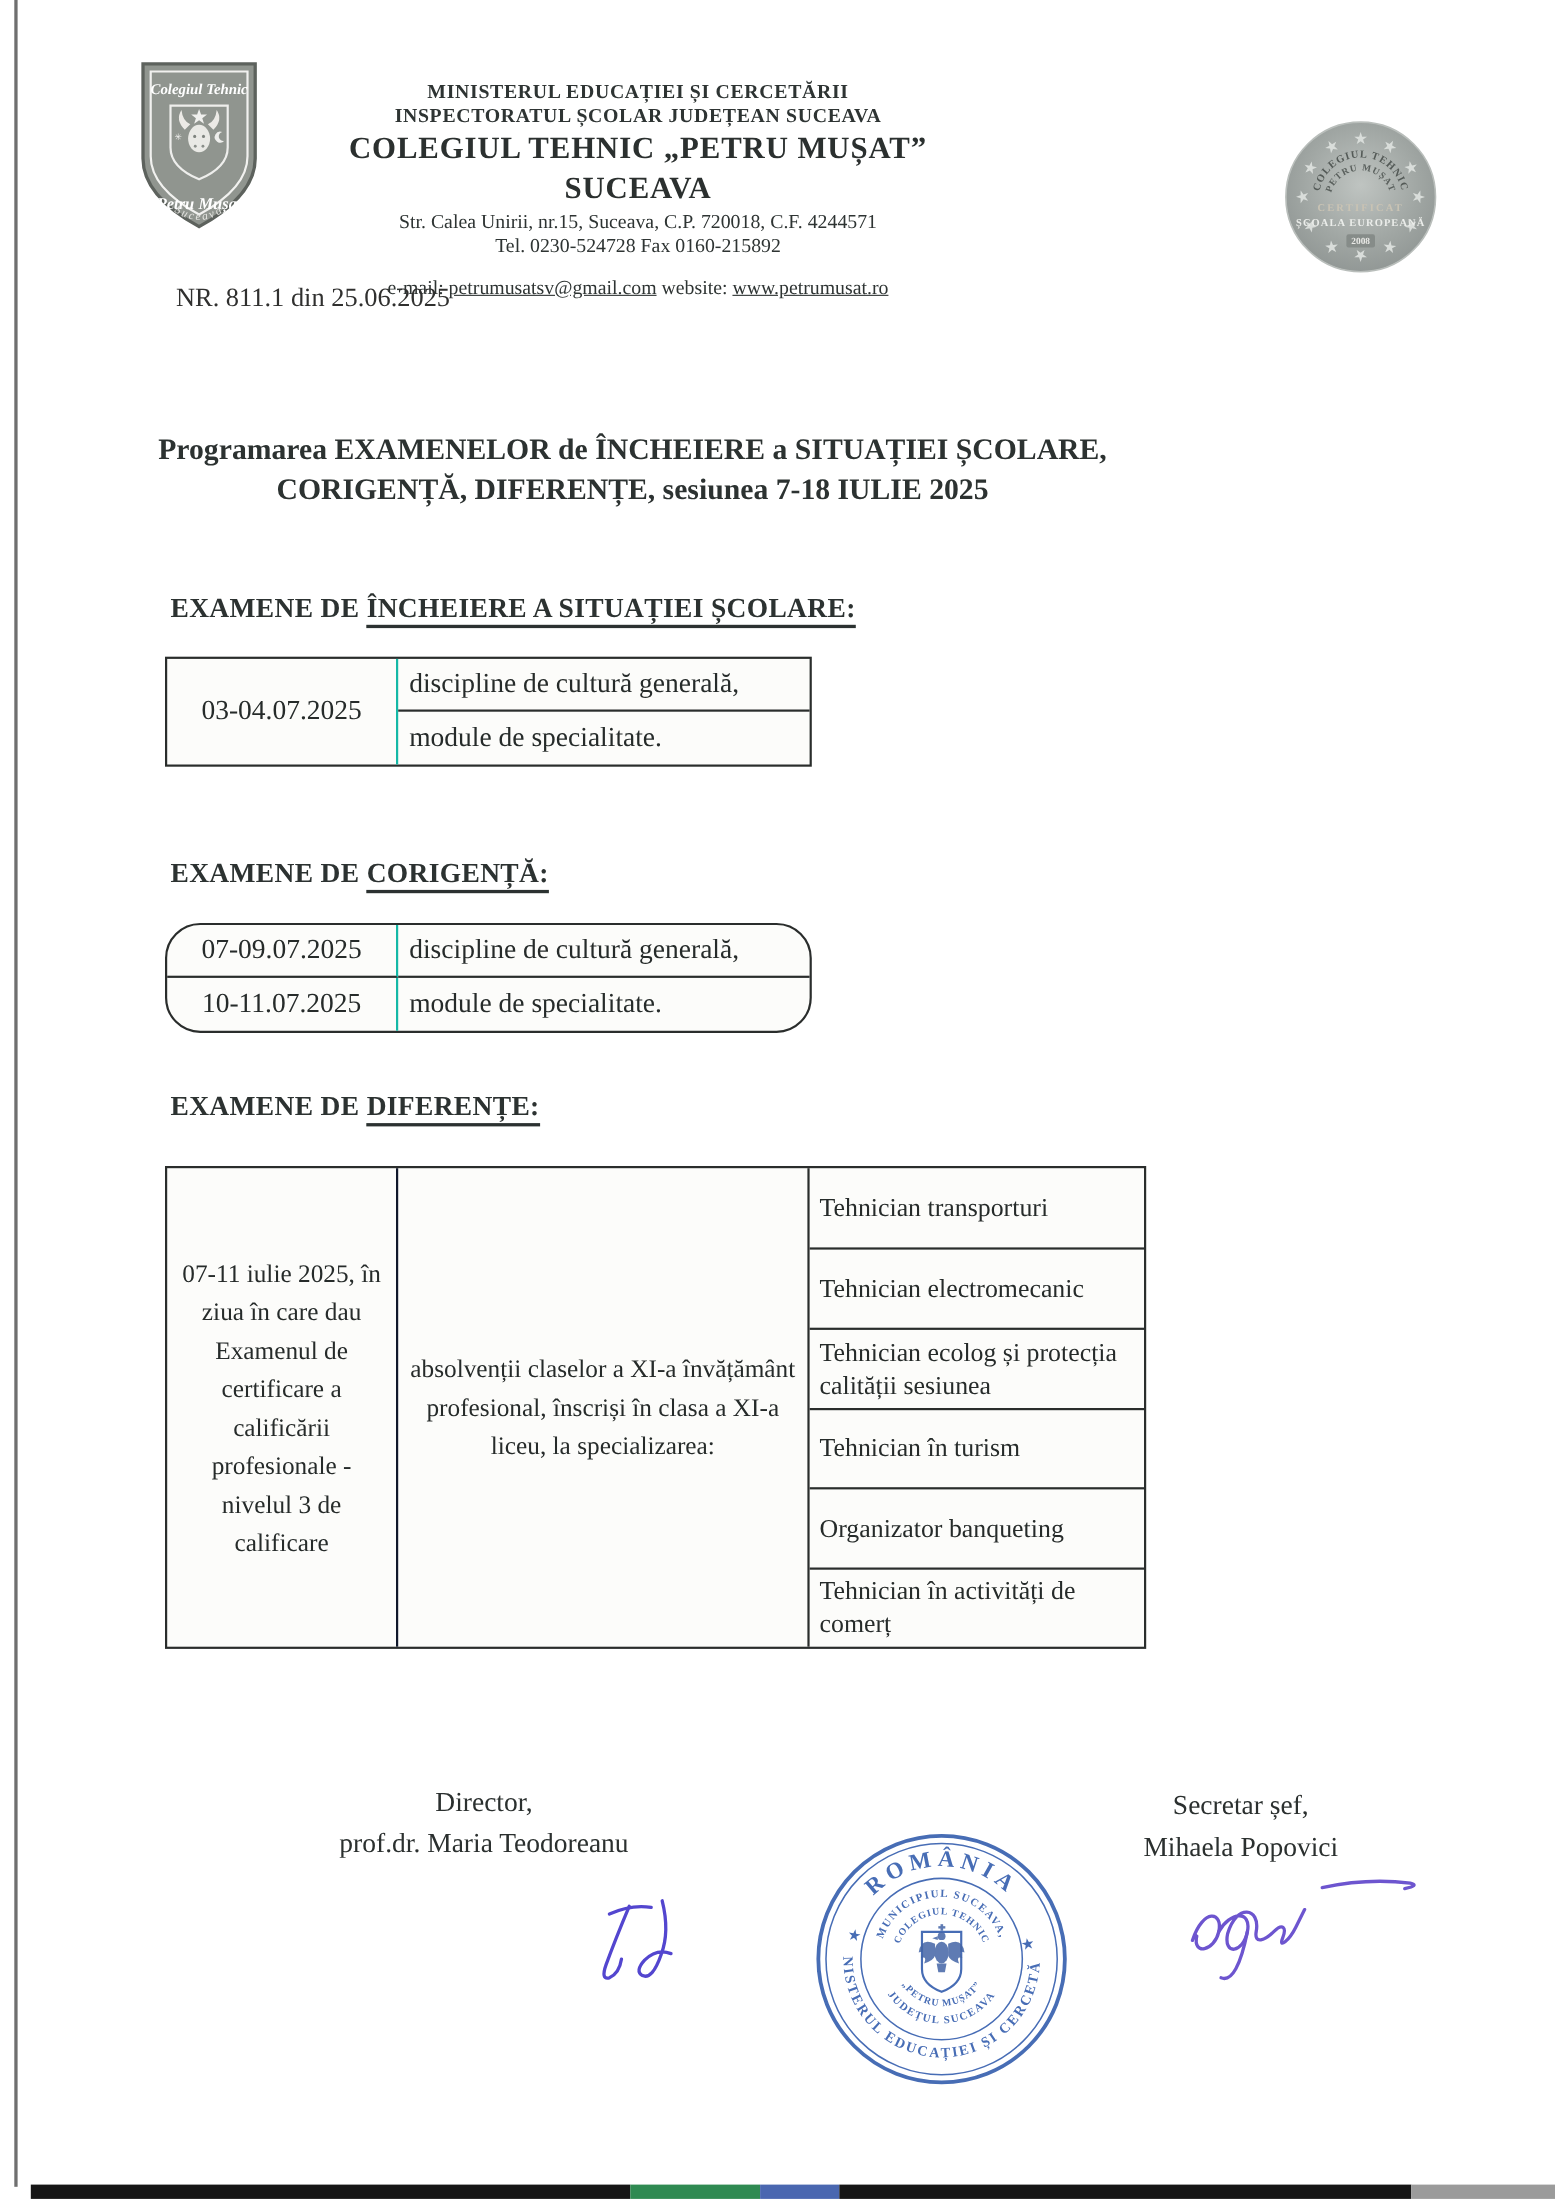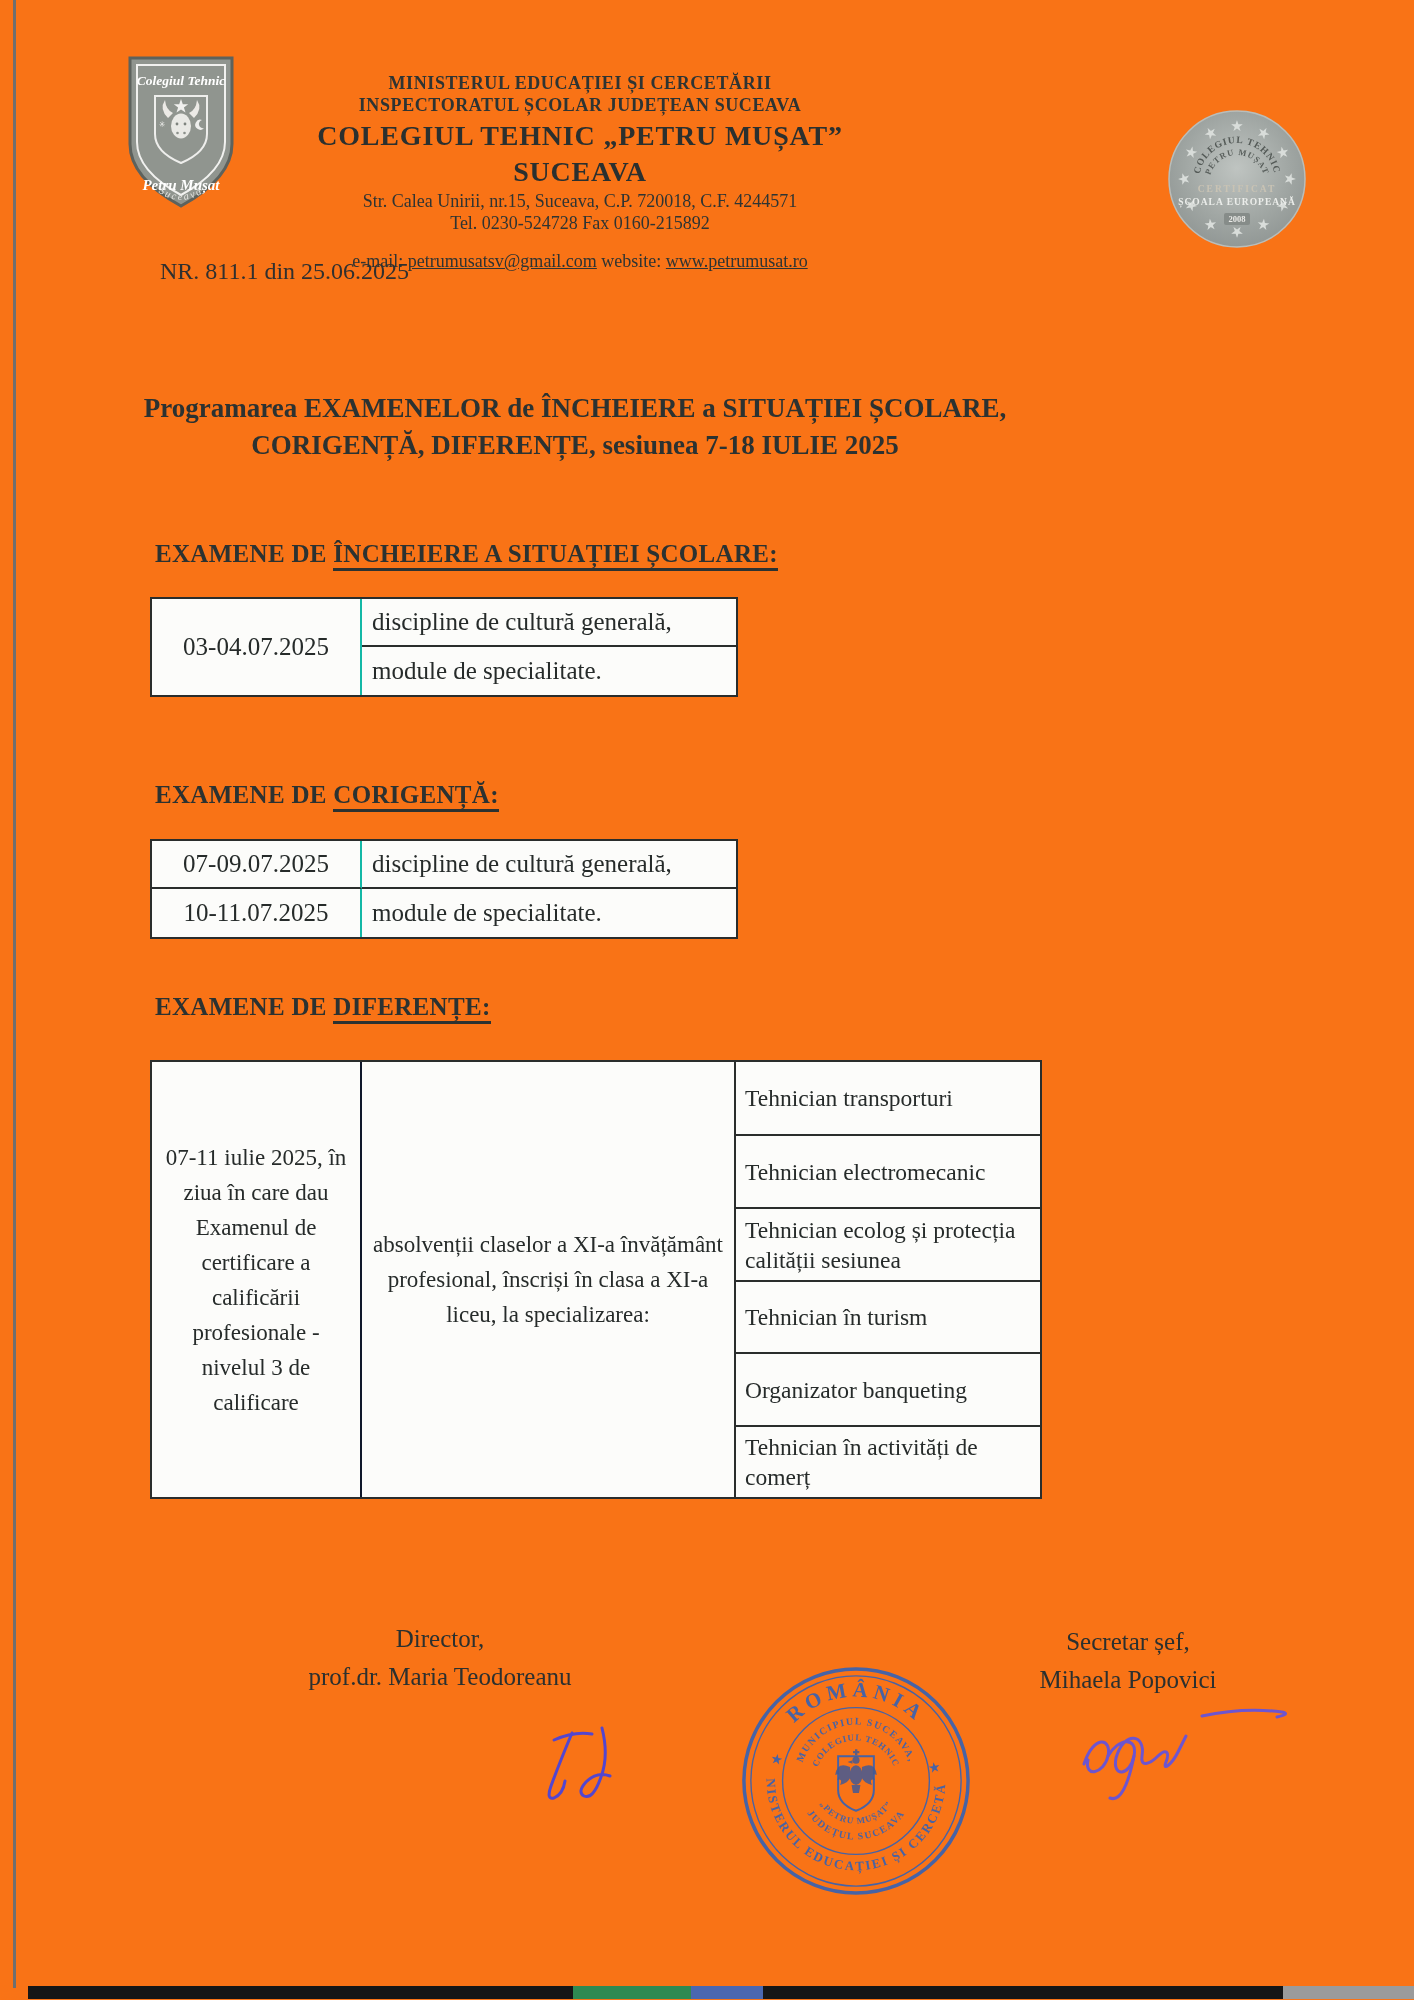--- a/index.html
+++ b/index.html
@@ -1,16 +1,16 @@
 <!DOCTYPE html>
 <html><head>
 <meta charset="utf-8">
 <style>
   html,body{margin:0;padding:0;background:#e8e8e8;}
-  .page{position:relative;width:1414px;height:2000px;background:#f97316;overflow:hidden;
+  .page{position:relative;width:1414px;height:2000px;background:#ffffff;overflow:hidden;
         font-family:"Liberation Serif", serif;color:#262b2a;}
   .abs{position:absolute;}
   
   .scan-left{left:13px;top:0;width:3px;height:1988px;background:#6f6f6f;}
   .scan-bottom{left:28px;top:1986px;height:13px;display:flex;}
   .scan-bottom div{height:100%;}
   
   .hdr-center{left:250px;top:72px;width:660px;text-align:center;}
   .hdr-l1,.hdr-l2{font-size:18px;line-height:22px;font-weight:bold;letter-spacing:.6px;color:#2e3433;}
   .hdr-school{font-size:28px;line-height:36px;font-weight:bold;letter-spacing:.8px;margin-top:2px;color:#2b302f;}
@@ -167,21 +167,21 @@
   <div class="abs tbl t12" style="left:150px;top:597px;">
     <div class="cell date" style="grid-row:1/3;">03-04.07.2025</div>
     <div class="cell subj bb">discipline de cultură generală,</div>
     <div class="cell subj">module de specialitate.</div>
   </div>
 
   <div class="abs sec-h" style="left:155px;top:781px;">
     <span>EXAMENE DE </span><span class="u"><span>CORIGENȚĂ</span><span>:</span></span>
   </div>
 
-  <div class="abs tbl t12" style="left:150px;top:839px;">
+  <div class="abs tbl t12" style="left:150px;top:839px;border-radius:32px;">
     <div class="cell date bb">07-09.07.2025</div>
     <div class="cell subj bb">discipline de cultură generală,</div>
     <div class="cell date">10-11.07.2025</div>
     <div class="cell subj">module de specialitate.</div>
   </div>
 
   <div class="abs sec-h" style="left:155px;top:993px;">
     <span>EXAMENE DE </span><span class="u"><span>DIFERENȚE</span><span>:</span></span>
   </div>
 

